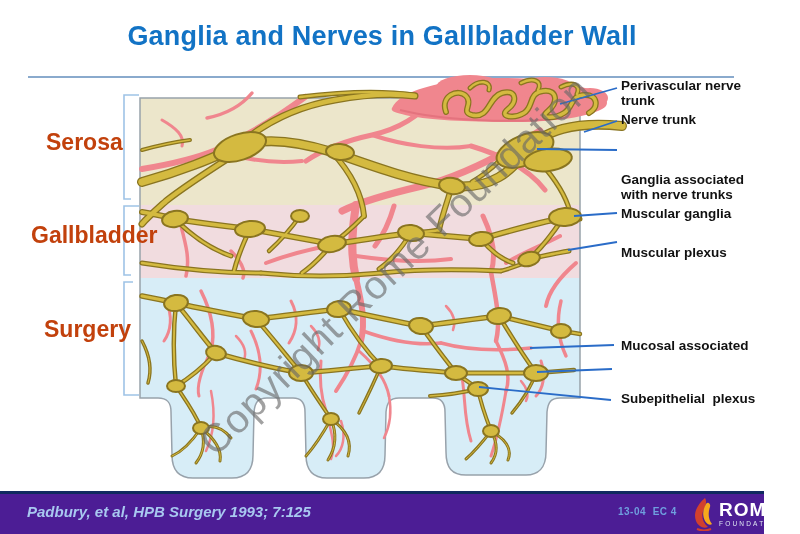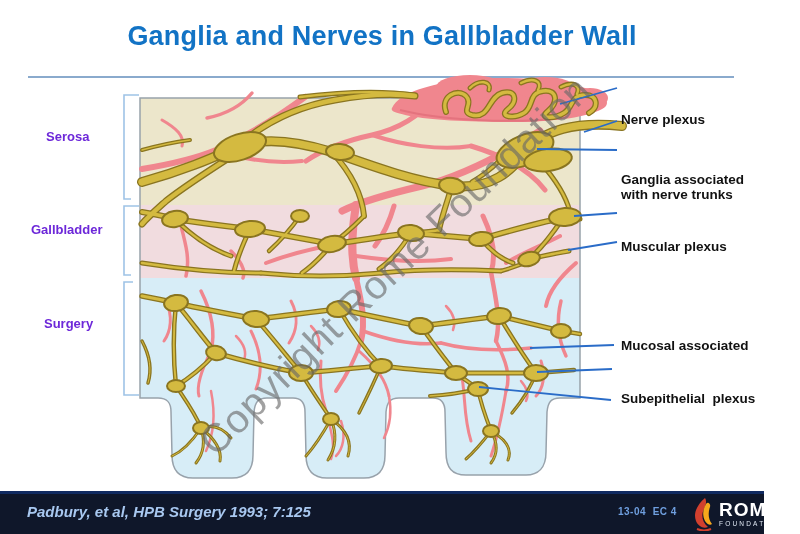--- a/index.html
+++ b/index.html
@@ -1,39 +1,39 @@
 <!DOCTYPE html>
 <html><head>
 <meta charset="utf-8">
 <style>
   html,body{margin:0;padding:0;background:#fff;}
   .slide{position:relative;width:764px;height:534px;background:#ffffff;overflow:hidden;
          font-family:"Liberation Sans",sans-serif;}
   .title{position:absolute;top:21px;left:0;width:100%;text-align:center;
          font-size:27px;font-weight:bold;color:#1273c5;letter-spacing:.2px;}
   .rule{position:absolute;left:28px;right:30px;top:76px;height:2px;background:#8aaacd;}
-  .layer-label{position:absolute;font-size:13px;font-weight:bold;color:#6d28d9;}
+  .layer-label{position:absolute;font-size:23px;font-weight:bold;color:#c2410c;}
   #lab-serosa{left:46px;top:129px;}
   #lab-muscularis{left:31px;top:222px;}
   #lab-mucosa{left:44px;top:316px;}
   .ann{position:absolute;font-size:13.5px;font-weight:bold;color:#111;
        line-height:14.5px;white-space:pre-wrap;width:165px;}
   #ann0{left:621px;top:79px;}
   #ann1{left:621px;top:113px;}
   #ann2{left:621px;top:142px;margin-top:31px;}
   #ann3{left:621px;top:207px;}
-  #ann4{left:621px;top:240px;}
+  #ann4{left:621px;top:246px;}
   #ann5{left:621px;top:339px;}
   #ann6{left:621px;top:363px;}
   #ann7{left:621px;top:392px;}
   .watermark{position:absolute;left:100px;top:243px;width:590px;text-align:center;
        font-size:40px;letter-spacing:1px;color:rgba(104,104,104,.62);
        transform:rotate(-44deg);transform-origin:center;pointer-events:none;}
   .diagram-svg{position:absolute;left:0;top:0;}
-  .footer{position:absolute;left:0;right:0;bottom:0;height:40px;background:#0f172a;
+  .footer{position:absolute;left:0;right:0;bottom:0;height:40px;background:#4c1d95;
           border-top:3px solid #102a60;}
   .citation{position:absolute;left:27px;top:9px;font-size:15px;font-weight:bold;
           font-style:italic;color:#a8c8f0;}
   .slide-code{position:absolute;left:618px;top:12px;font-size:10px;font-weight:bold;
           color:#6f9fdf;letter-spacing:.5px;white-space:pre;}
   .logo{position:absolute;left:692px;top:3px;display:flex;align-items:center;gap:3px;}
   .logo-text{display:flex;flex-direction:column;}
   .logo-name{font-size:19px;line-height:18px;font-weight:bold;color:#ffffff;letter-spacing:1px;}
   .logo-sub{font-size:6.5px;color:#dfe7f2;letter-spacing:2.2px;margin-top:1px;}
 </style>
@@ -311,23 +311,26 @@
       <line x1="479" y1="387" x2="611" y2="400"></line>
     </g>
   </svg>
 
   <div class="watermark">Copyright Rome Foundation</div>
 
   <div class="layer-label" id="lab-serosa">Serosa</div>
   <div class="layer-label" id="lab-muscularis">Gallbladder</div>
   <div class="layer-label" id="lab-mucosa">Surgery</div>
 
-  <div class="ann" id="ann1">Nerve plexus</div>
+  <div class="ann" id="ann0">Perivascular nerve
+trunk</div>
+  <div class="ann" id="ann1">Nerve trunk</div>
   <div class="ann" id="ann2">Ganglia associated
 with nerve trunks</div>
+  <div class="ann" id="ann3">Muscular ganglia</div>
   <div class="ann" id="ann4">Muscular plexus</div>
   <div class="ann" id="ann5">Mucosal associated</div>
   <div class="ann" id="ann7">Subepithelial  plexus</div>
 
   <div class="footer">
     <div class="citation">Padbury, et al, HPB Surgery 1993; 7:125</div>
     <div class="slide-code">13-04  EC 4</div>
     <div class="logo">
       <svg width="24" height="34" viewBox="0 0 24 34">
         <path d="M13,1 C5,8 1,16 4,24 C6,29 11,32 16,30 C10,25 9,18 12,12 C14,8 15,4 13,1 Z" fill="#d2402e"></path>

